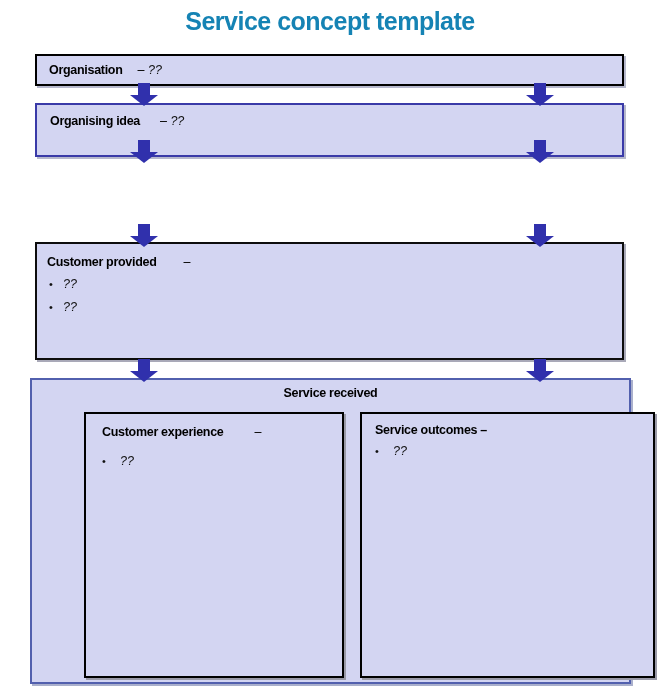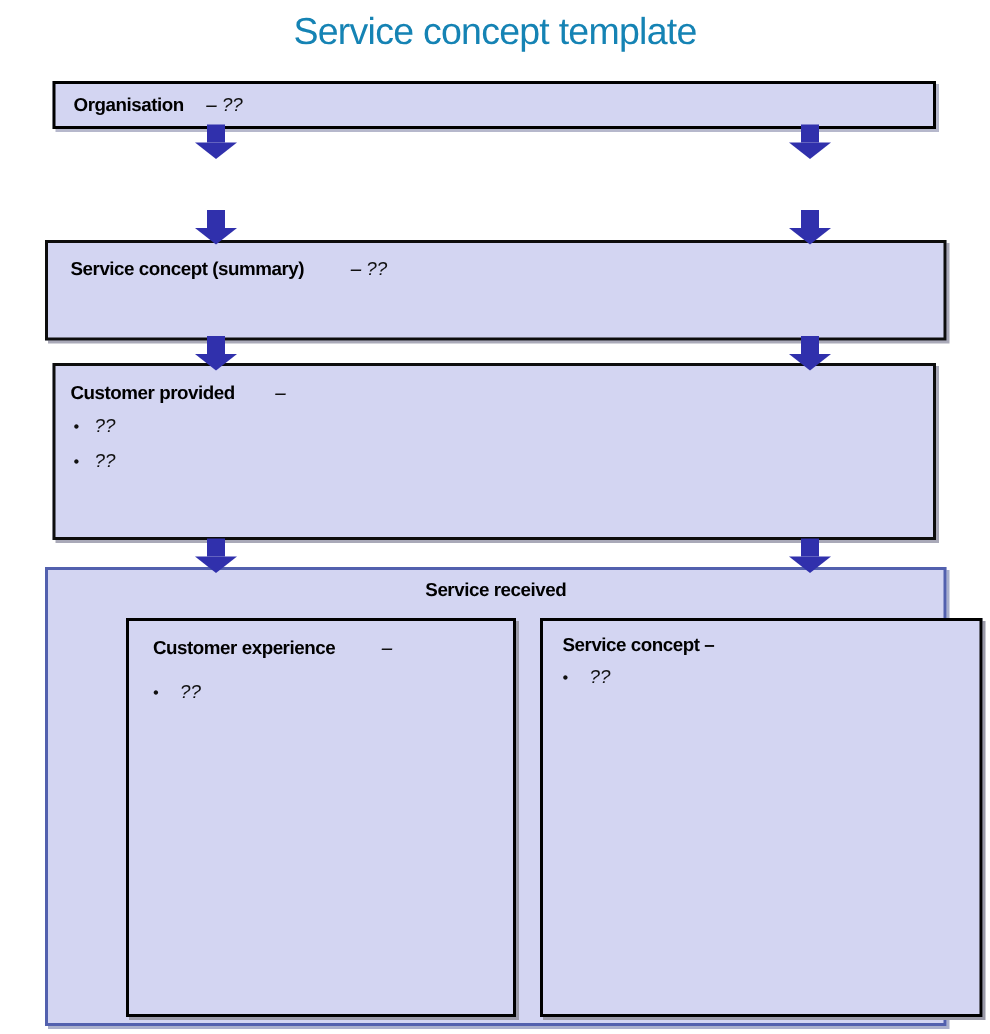--- a/index.html
+++ b/index.html
@@ -5,21 +5,21 @@
   html, body { margin:0; padding:0; }
   body {
     width:660px; height:689px; background:#ffffff;
     font-family:"Liberation Sans", sans-serif;
     position:relative; overflow:hidden;
   }
   .canvas { position:absolute; left:0; top:0; width:660px; height:689px; }
 
   .title {
     position:absolute; top:7px; left:0; width:660px;
-    text-align:center; font-size:25px; font-weight:normal;
+    text-align:center; font-size:25px; font-weight:bold;
     color:var(--title-color); letter-spacing:-0.5px;
   }
 
   .sbox {
     position:absolute; background:var(--box-fill);
     box-sizing:border-box; z-index:1;
   }
   #box-organisation   { left:35px; top:54px;  width:589px; height:32px;  border:2px solid #000000; box-shadow:2px 2px 0 #b6b8cc; }
   #box-organising-idea{ left:35px; top:103px; width:589px; height:54px;  border:2px solid #3a3aa8; box-shadow:2px 2px 0 #b6b8cc; }
   #box-service-concept{ left:30px; top:160px; width:601px; height:67px;  border:2px solid #0d0d0d; box-shadow:2px 2px 0 #a9a9b8; }
@@ -88,35 +88,35 @@
 
   <div class="arrow aL row1">
       <div class="shaft"></div>
       <div class="head"></div>
     </div>
   <div class="arrow aR row1">
       <div class="shaft"></div>
       <div class="head"></div>
     </div>
 
+  <div class="sbox" id="box-organising-idea">
+    <div class="heading" style="left:13px; top:9px;">
+      <span>Organising idea</span><span class="annot" style="margin-left:20px;">– ??</span>
+    </div>
+  </div>
 
   <div class="arrow aL row2">
       <div class="shaft"></div>
       <div class="head"></div>
     </div>
   <div class="arrow aR row2">
       <div class="shaft"></div>
       <div class="head"></div>
     </div>
 
-  <div class="sbox" id="box-service-concept">
-    <div class="heading" style="left:15px; top:10px;">
-      <span>Service concept (summary)</span><span class="annot" style="margin-left:31px;">– ??</span>
-    </div>
-  </div>
 
   <div class="arrow aL row3">
       <div class="shaft"></div>
       <div class="head"></div>
     </div>
   <div class="arrow aR row3">
       <div class="shaft"></div>
       <div class="head"></div>
     </div>
 
@@ -151,21 +151,21 @@
         <span>Customer experience</span><span class="annot" style="margin-left:31px;">–</span>
       </div>
       <div class="bullet-row" style="left:16px; top:40px;">
         <span class="bullet-dot" style="width:18px;">•</span>
         <span class="bullet-text">??</span>
       </div>
     </div>
 
     <div class="inner-box" id="box-service-outcomes">
       <div class="heading" style="left:13px; top:9px;">
-        <span>Service concept –</span>
+        <span>Service outcomes –</span>
       </div>
       <div class="bullet-row" style="left:13px; top:30px;">
         <span class="bullet-dot" style="width:18px;">•</span>
         <span class="bullet-text">??</span>
       </div>
     </div>
   </div>
 
 </div>
 

